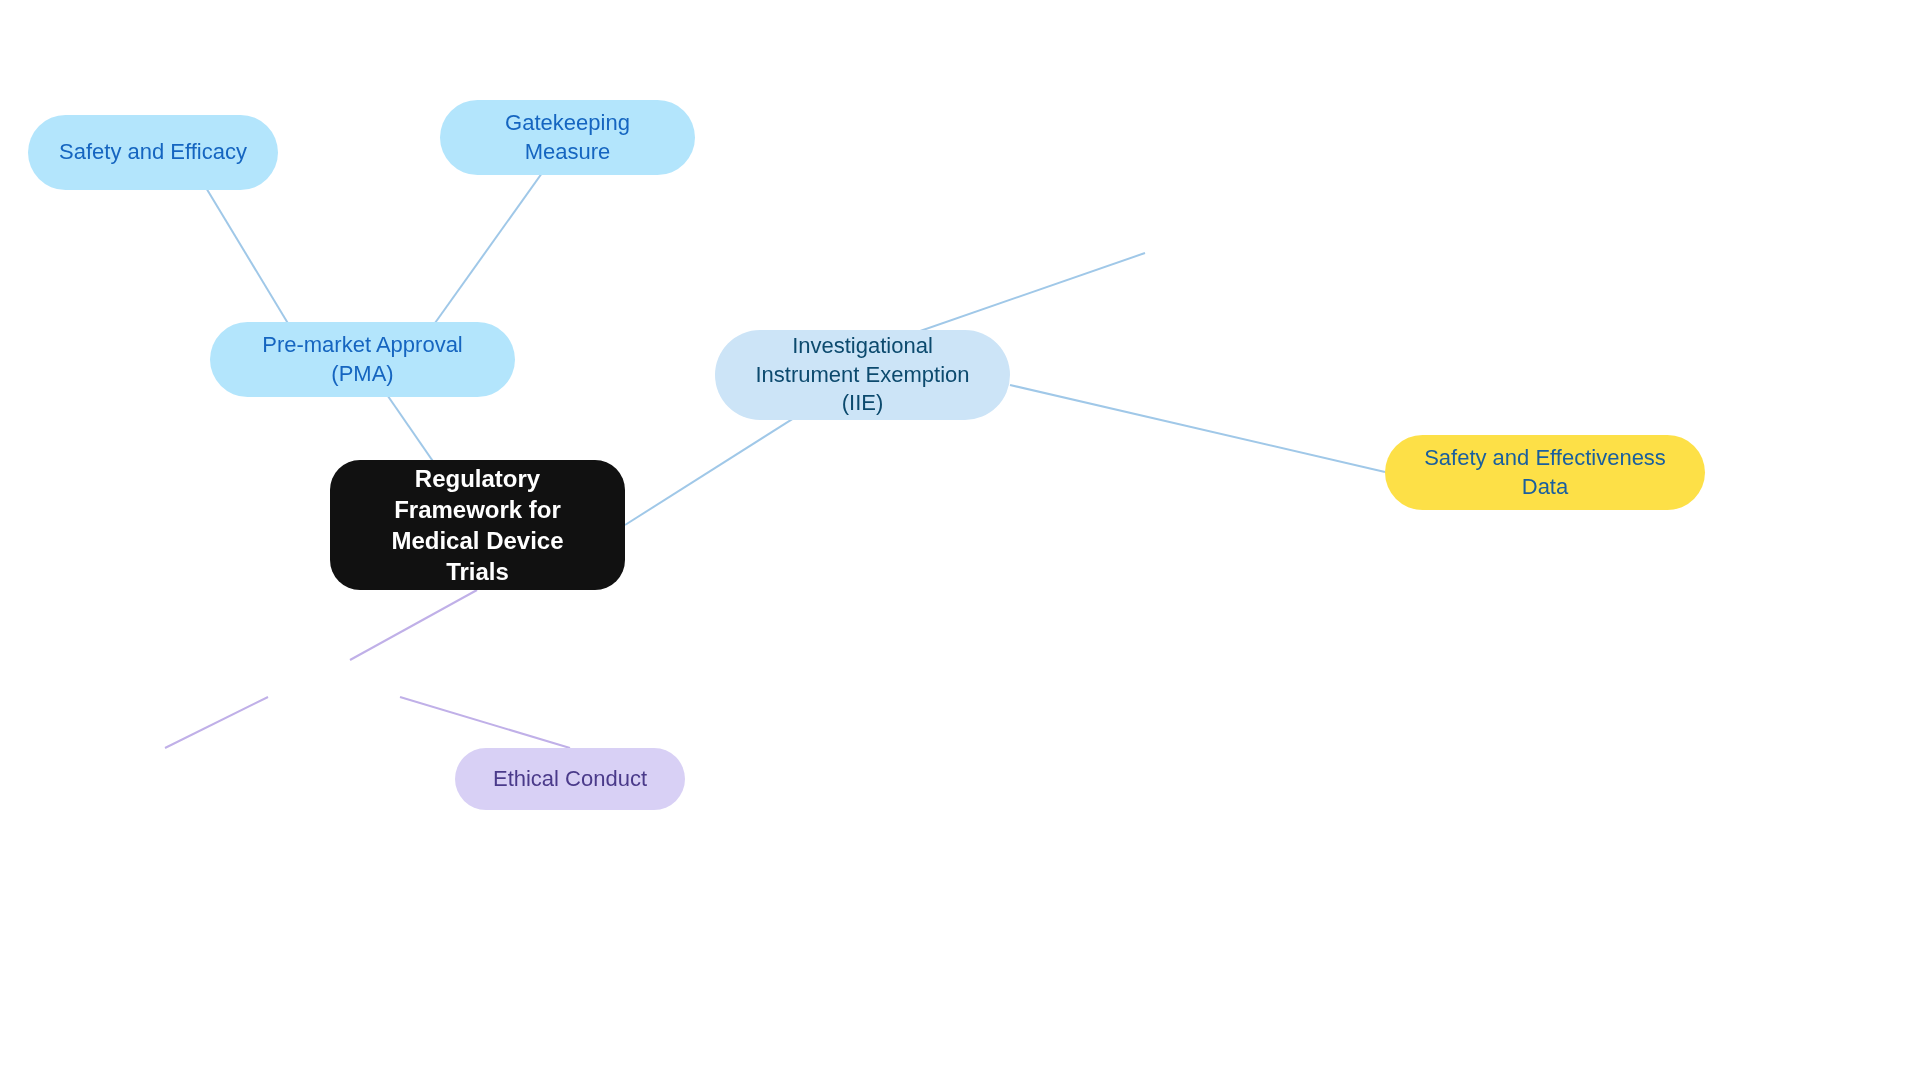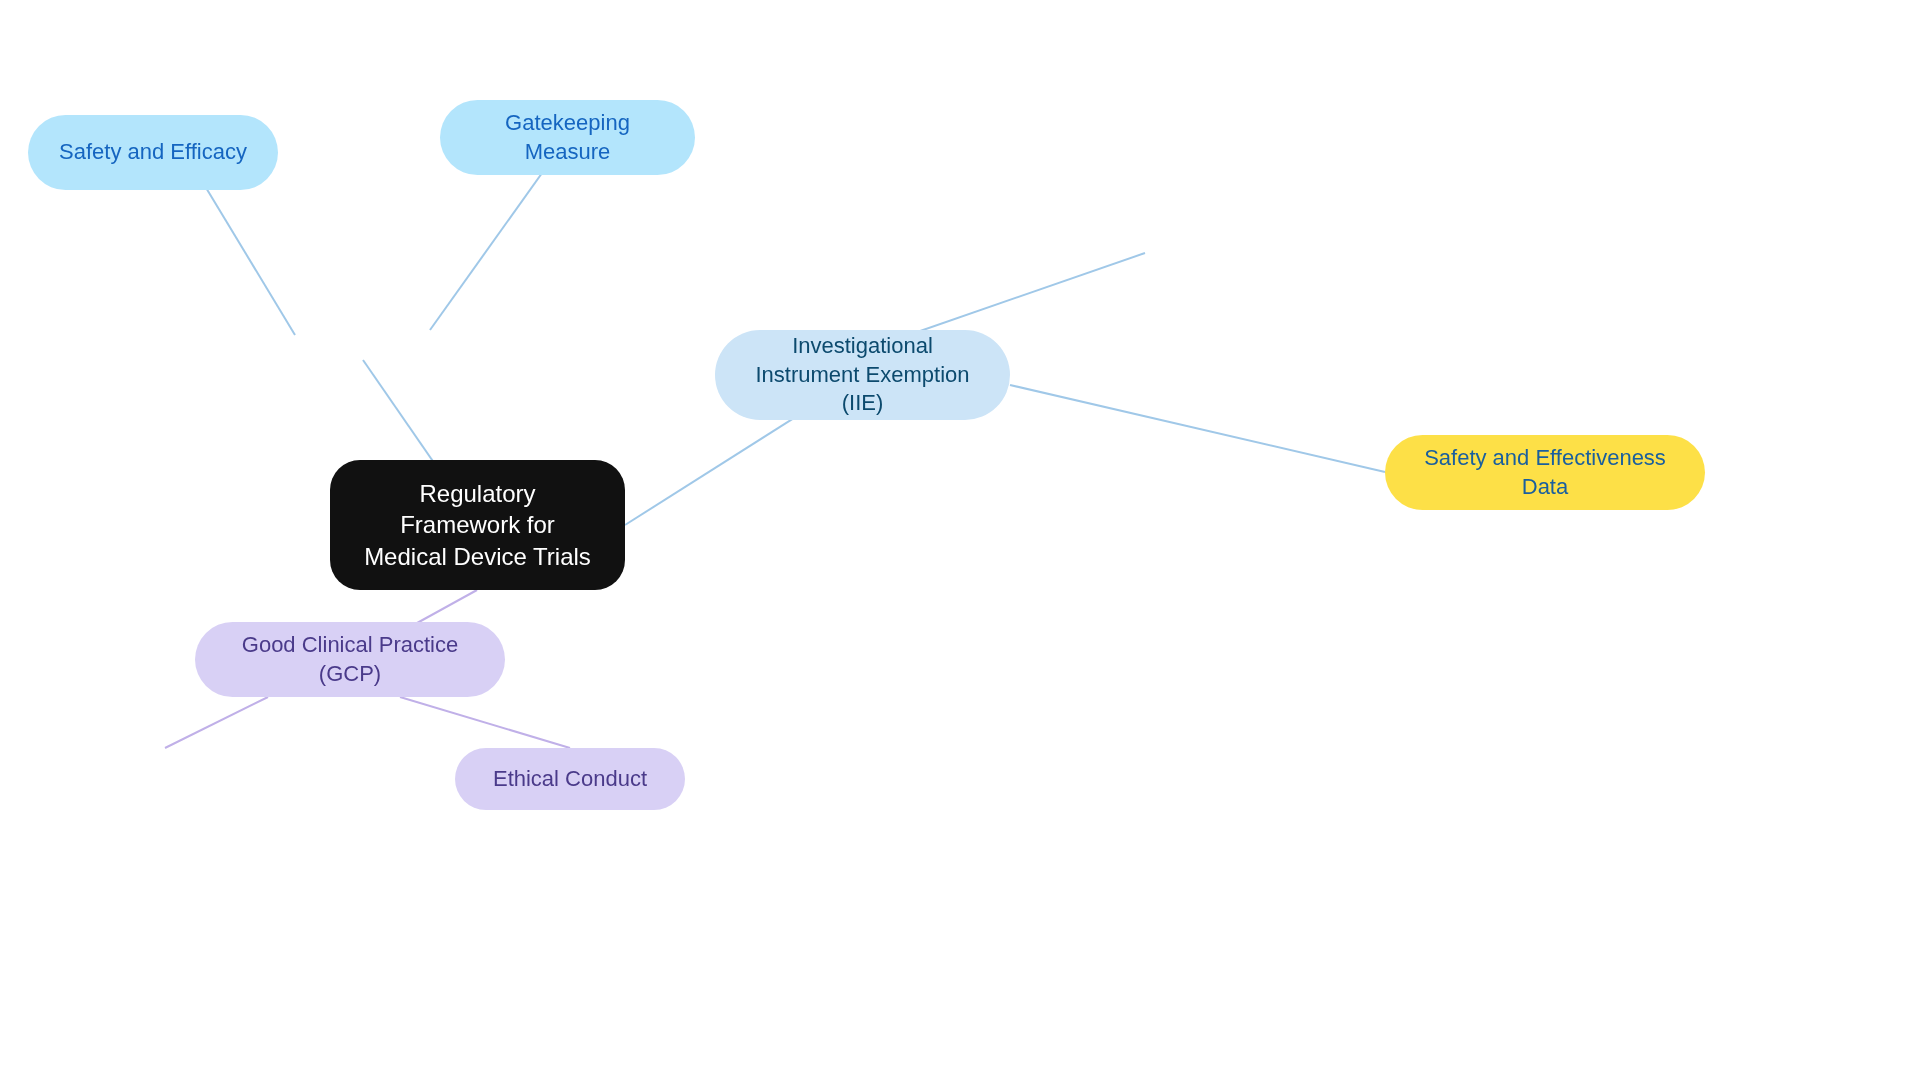--- a/index.html
+++ b/index.html
@@ -36,21 +36,21 @@
       font-size: 22px;
       font-weight: 500;
       line-height: 1.3;
       padding: 18px 30px;
     }
 
     .node-center {
       background: #111111;
       color: #ffffff;
       font-size: 24px;
-      font-weight: 400;
+      font-weight: 700;
       width: 295px;
       height: 130px;
       border-radius: 30px;
       left: 330px;
       top: 460px;
     }
 
     .node-blue {
       background: #b3e5fc;
       color: #1565c0;
@@ -165,41 +165,41 @@
     <line x1="268" y1="697" x2="165" y2="748" stroke="#c0b0e8" stroke-width="2"></line>
 
     <line x1="400" y1="697" x2="570" y2="748" stroke="#c0b0e8" stroke-width="2"></line>
   </svg>
 
   <div class="node node-center">
     <span>Regulatory Framework for
 Medical Device Trials</span>
   </div>
 
+  <div class="node node-blue node-pma">
+    <span>Pre-market Approval (PMA)</span>
+  </div>
 
   <div class="node node-blue node-gate">
     <span>Gatekeeping Measure</span>
   </div>
 
   <div class="node node-blue node-safety">
     <span>Safety and Efficacy</span>
   </div>
 
   <div class="node node-blue-light node-iie" style="background:#cce4f7; color:#0c4a6e;">
     <span>Investigational Instrument
 Exemption (IIE)</span>
   </div>
 
 
   <div class="node node-blue-light node-sed" style="background:#fde047; color:#1a5f9e;">
     <span>Safety and Effectiveness Data</span>
   </div>
 
-  <div class="node node-purple node-gcp">
-    <span>Good Clinical Practice (GCP)</span>
-  </div>
 
 
   <div class="node node-purple node-ethical">
     <span>Ethical Conduct</span>
   </div>
 
 </div>
 
 </body></html>

